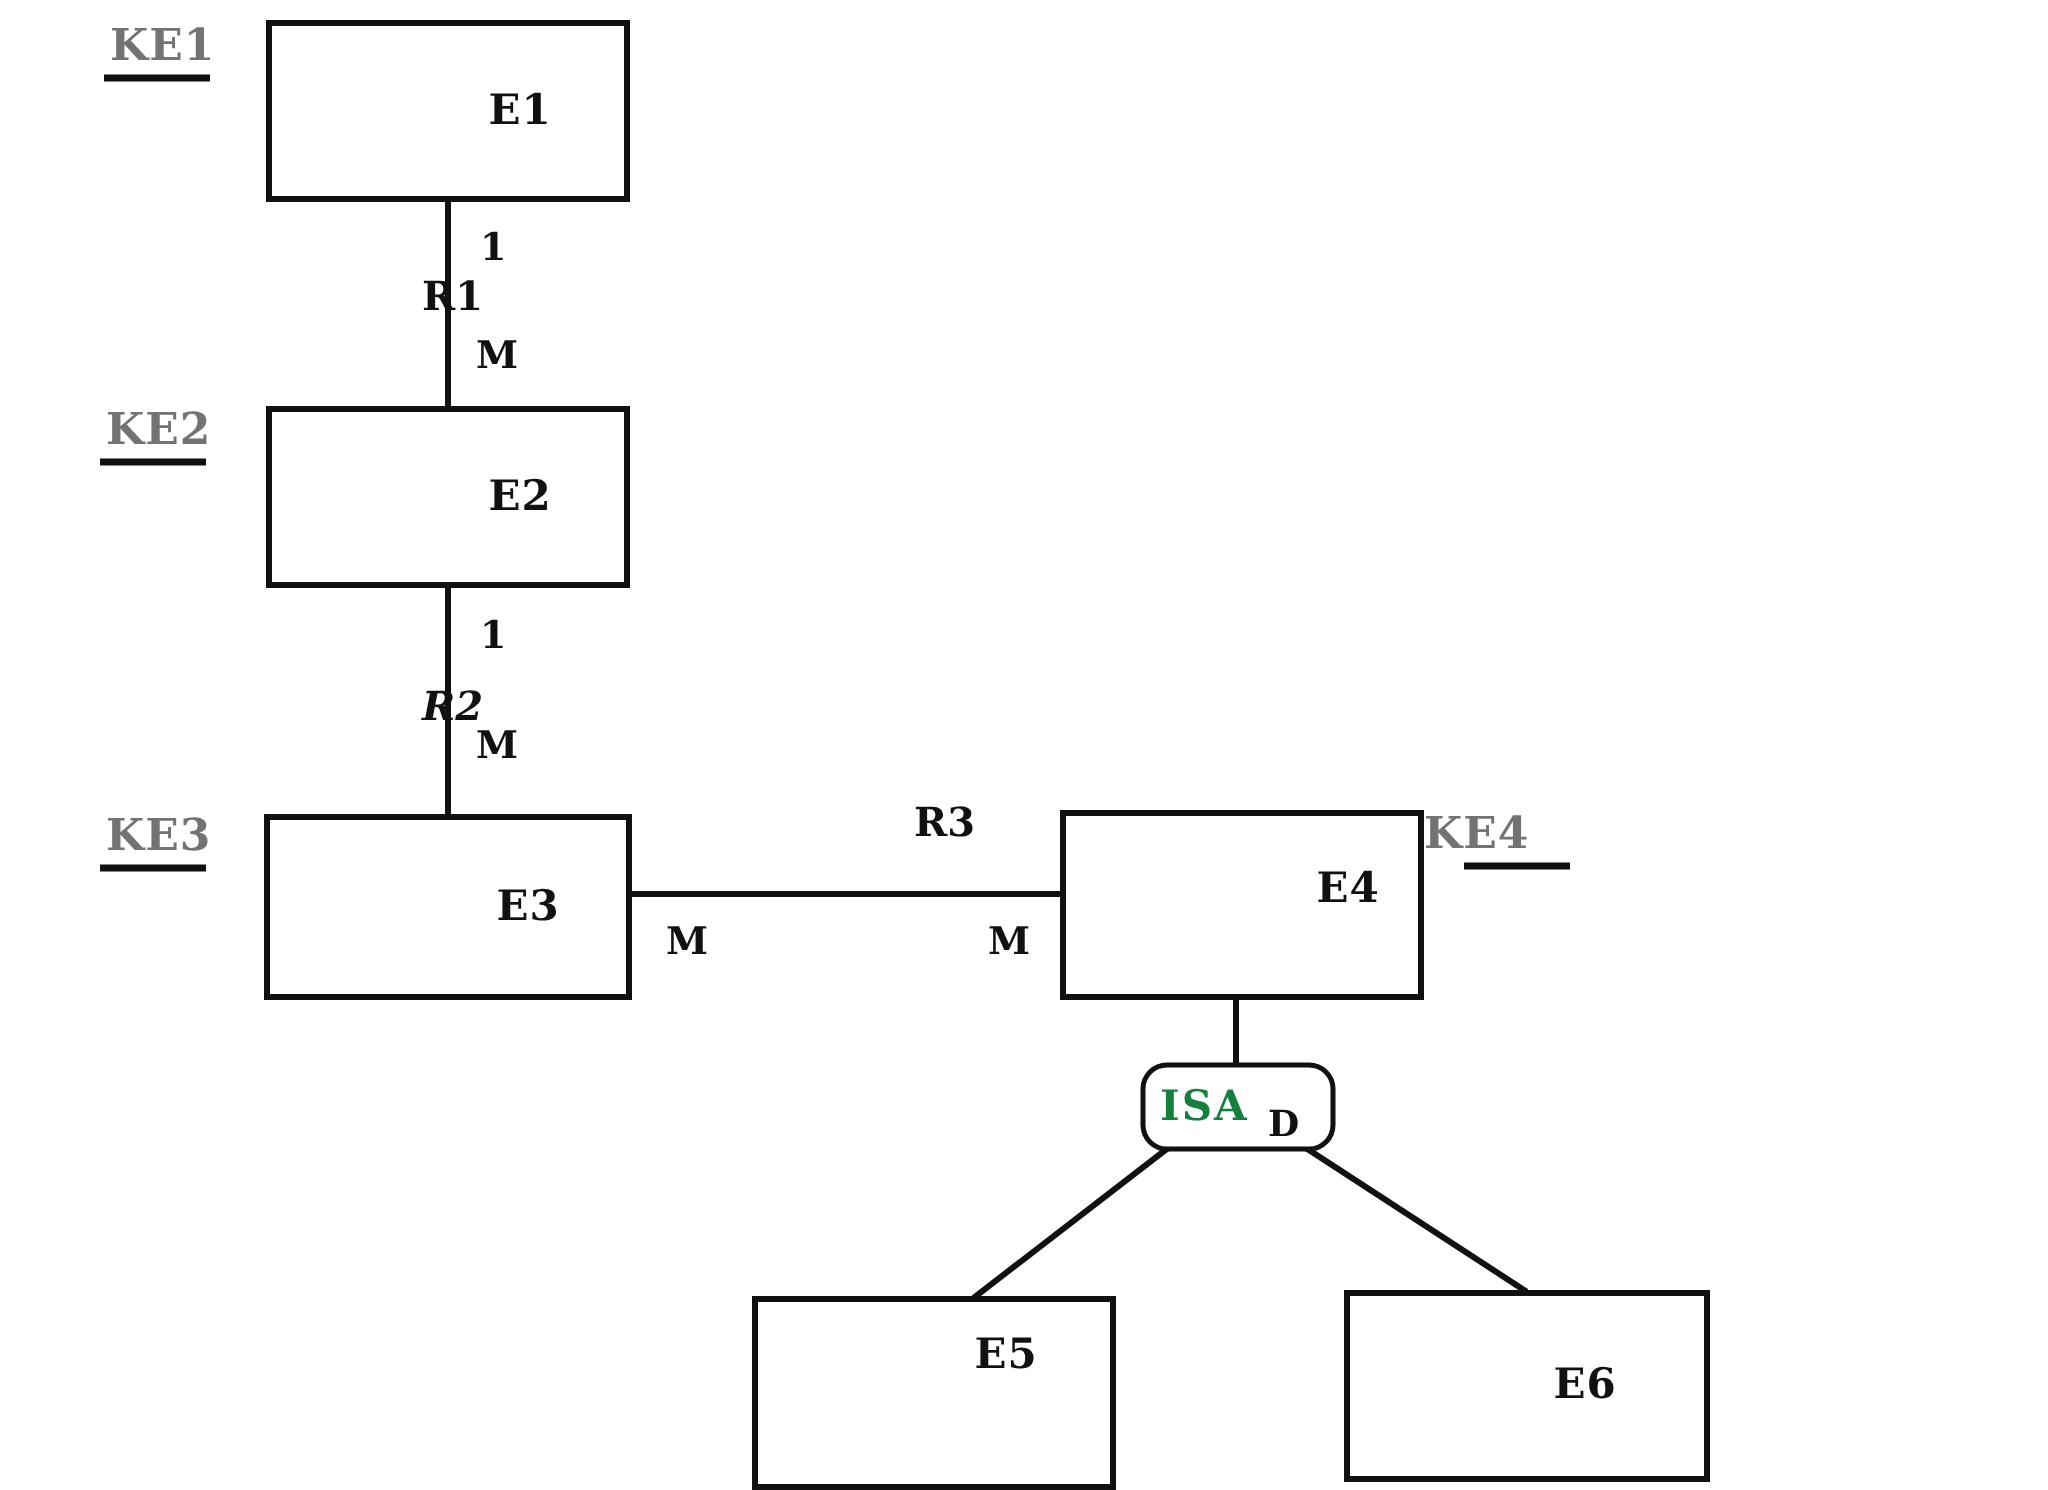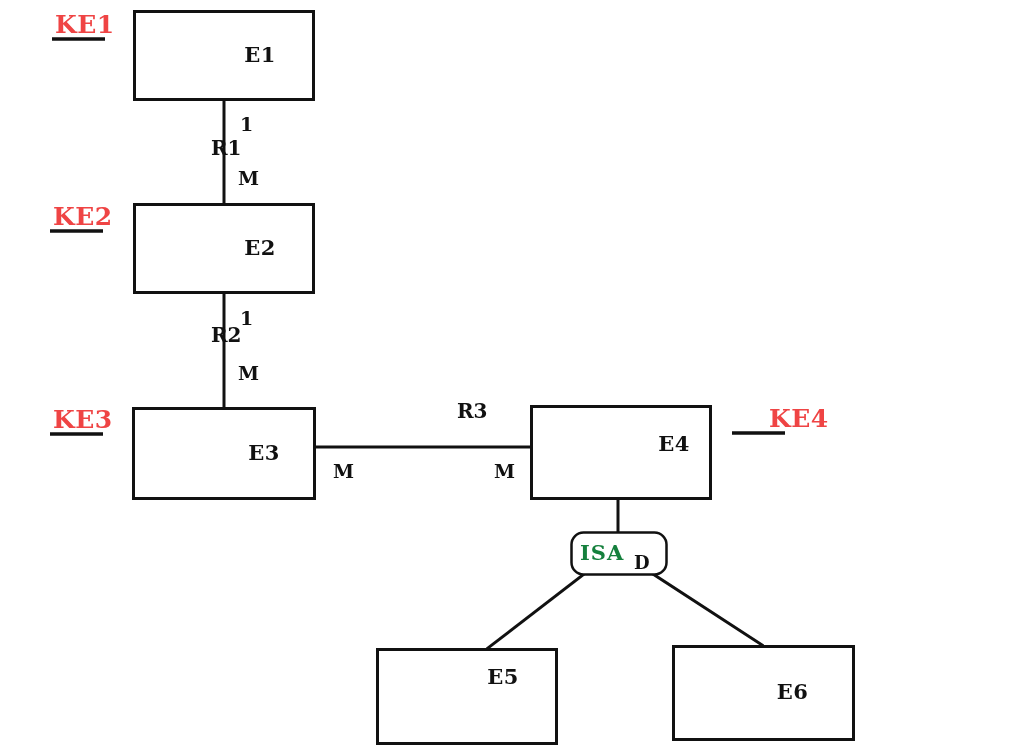--- a/index.html
+++ b/index.html
@@ -32,22 +32,22 @@
     color: #111111;
     letter-spacing: 0.5px;
     white-space: nowrap;
     text-align: center;
     pointer-events: none;
     padding-left: 36px;
   }
   .key-label {
     position: absolute;
     font-weight: bold;
-    font-size: 25px;
-    color: #ef4444;
+    font-size: 22px;
+    color: #737373;
     letter-spacing: 0.5px;
     white-space: nowrap;
   }
   .rel-label {
     position: absolute;
     font-weight: bold;
     font-size: 20px;
     color: #111111;
     white-space: nowrap;
     margin-left: 48px;
@@ -102,23 +102,23 @@
     <div class="entity-label" style="left: 133px; top: 234.5px; width: 182px;">E2</div>
     <div class="entity-label" style="left: 132px; top: 439.5px; width: 192px;">E3</div>
     <div class="entity-label" style="left: 530px; top: 431px; width: 216px;">E4</div>
     <div class="entity-label" style="left: 376px; top: 664px; width: 182px;">E5</div>
     <div class="entity-label" style="left: 672px; top: 679px; width: 169px;">E6</div>
     <div class="isa-text" style="left: 580px; top: 540px;">ISA</div>
     <div class="isa-disjoint" style="left: 634px; top: 552px;">D</div>
     <div class="key-label" style="left: 55px; top: 10px;">KE1</div>
     <div class="key-label" style="left: 53px; top: 202px;">KE2</div>
     <div class="key-label" style="left: 53px; top: 405px;">KE3</div>
-    <div class="key-label" style="left: 769px; top: 404px;">KE4</div>
+    <div class="key-label" style="left: 712px; top: 404px;">KE4</div>
     <div class="rel-label" style="left: 163px; top: 136px;">R1</div>
-    <div class="rel-label" style="left: 163px; top: 323px;">R2</div>
+    <div class="rel-label" style="left: 163px; top: 341px; font-style: italic;">R2</div>
     <div class="rel-label" style="left: 409px; top: 399px;">R3</div>
     <div class="card-label" style="left: 240px; top: 113px;">1</div>
     <div class="card-label" style="left: 238px; top: 167px;">M</div>
     <div class="card-label" style="left: 240px; top: 307px;">1</div>
     <div class="card-label" style="left: 238px; top: 362px;">M</div>
     <div class="card-label" style="left: 333px; top: 460px;">M</div>
     <div class="card-label" style="left: 494px; top: 460px;">M</div>
   </div>
 
 </body></html>

